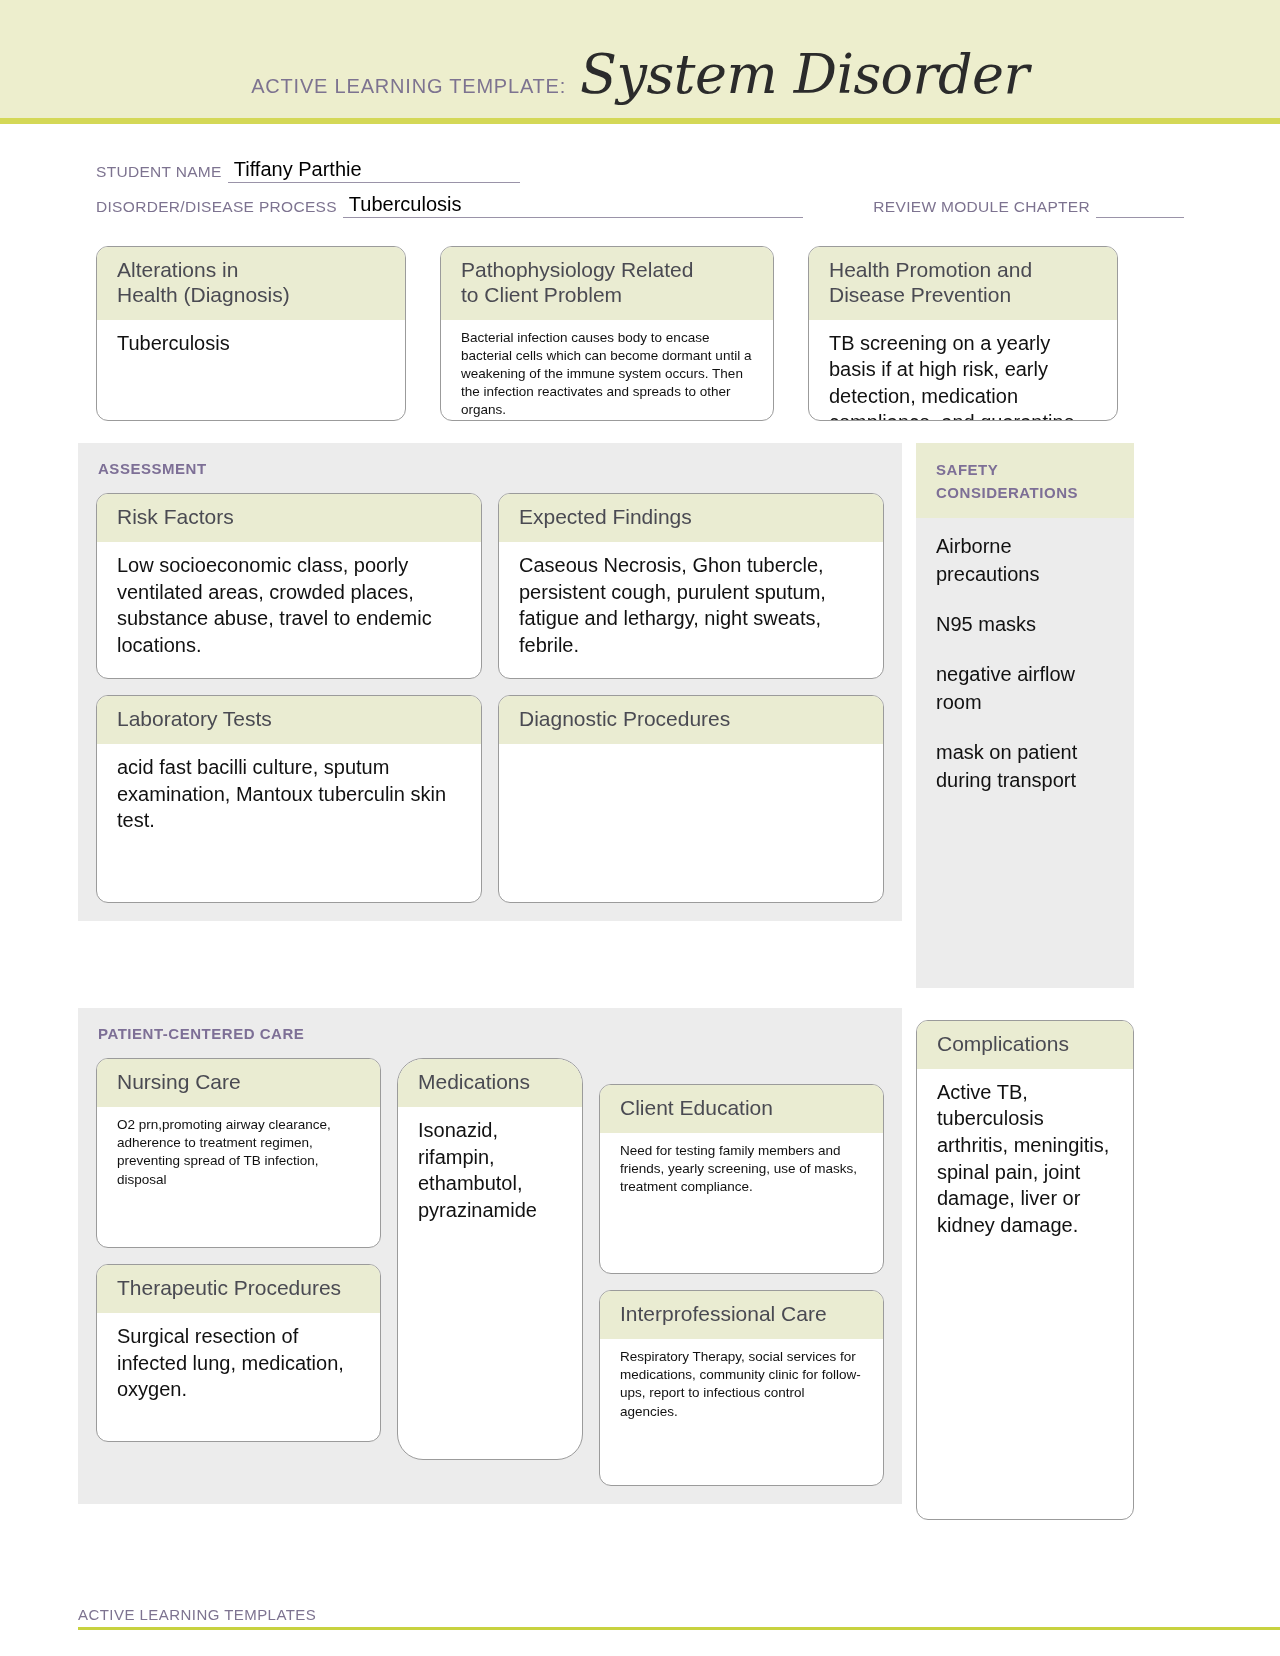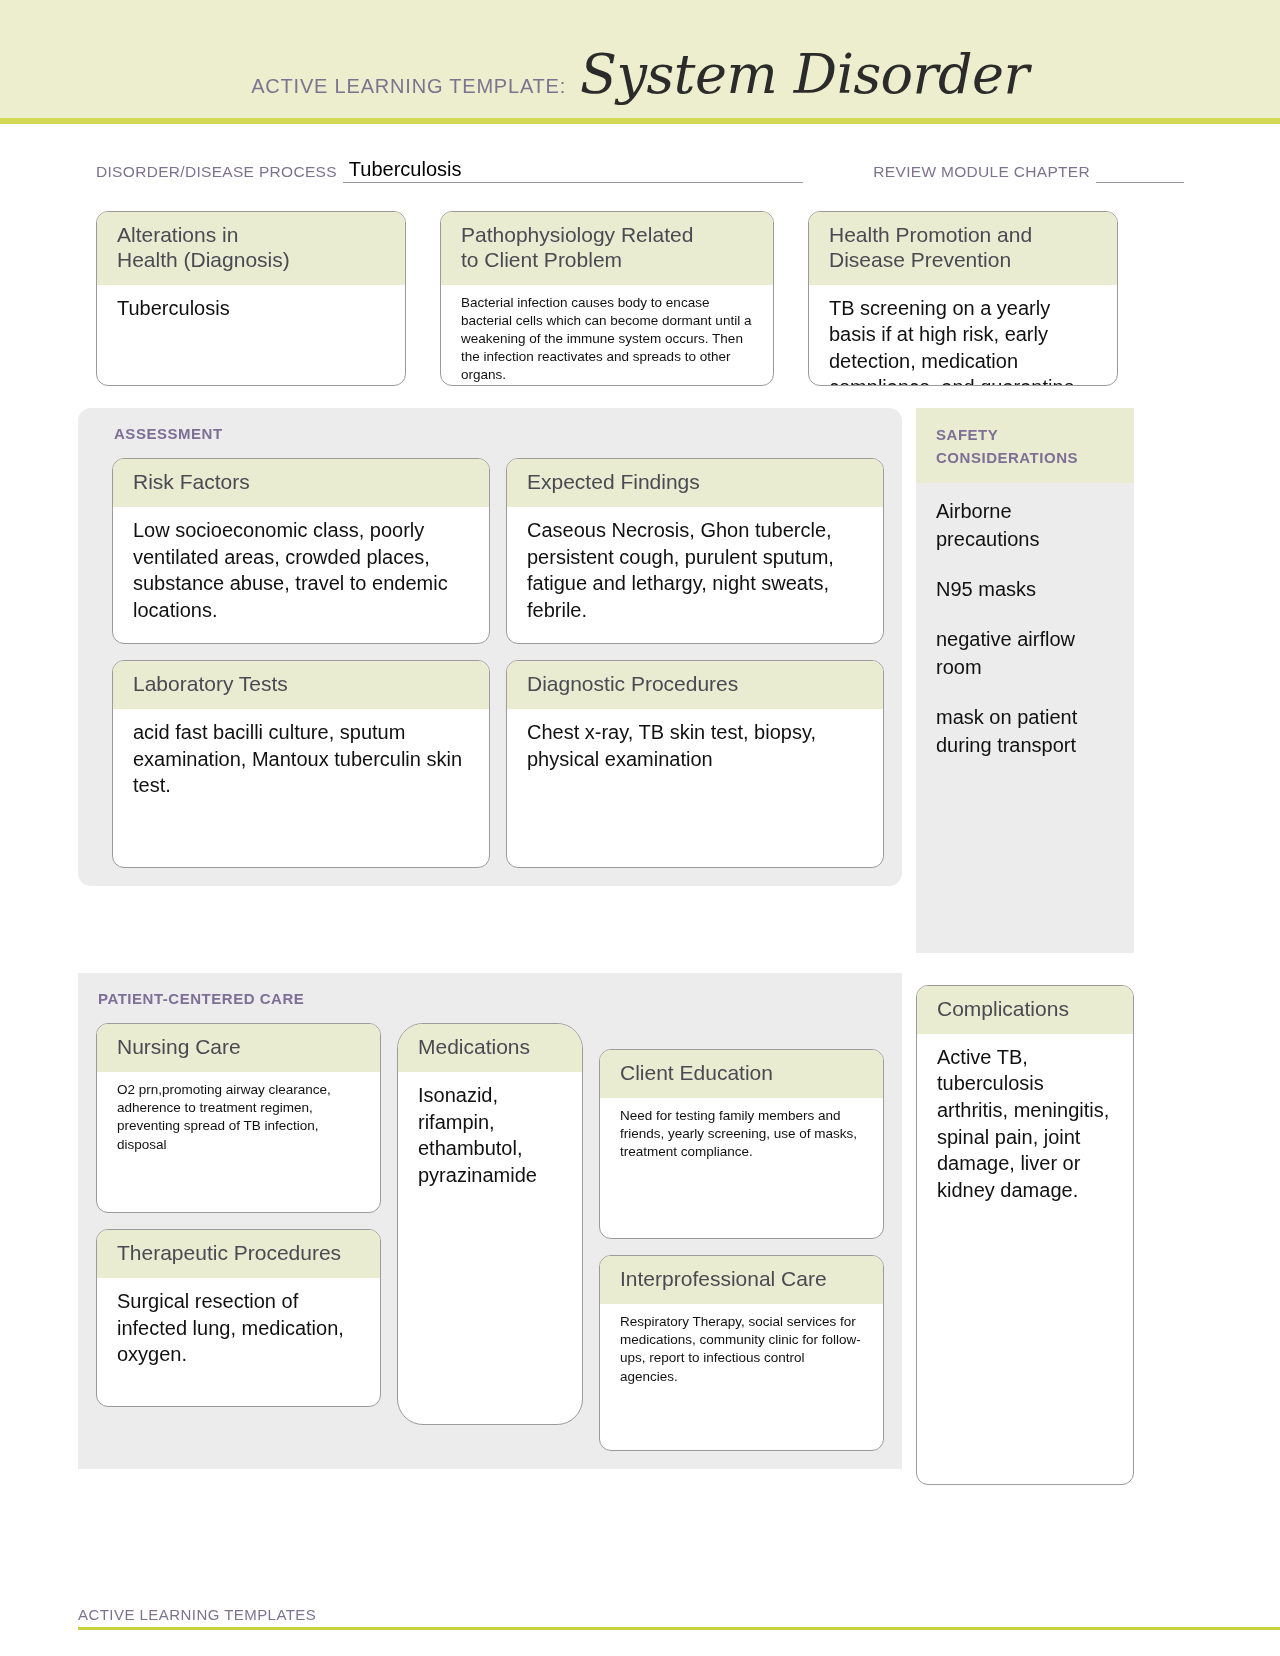--- a/index.html
+++ b/index.html
@@ -137,21 +137,21 @@
     box-sizing: border-box;
   }
   .panel-title {
     font-size: 15px;
     font-weight: bold;
     letter-spacing: 0.035em;
     color: #7d6f96;
     padding: 16px 0 14px 20px;
     line-height: 1.35;
   }
-  .assessment-panel { width: 824px; padding: 0 0 18px 16px; border-radius: 13px; }
+  .assessment-panel { width: 824px; padding: 0 0 18px 0; }
   .assess-grid {
     display: flex;
     gap: 16px;
     padding: 0 18px;
   }
   .assess-col { flex: 1; display: flex; flex-direction: column; gap: 16px; }
   .assess-col .card.rf { height: 186px; }
   .assess-col .card.lt { height: 208px; }
 
   .safety-panel {
@@ -237,20 +237,27 @@
 
 <div class="masthead">
   <div class="masthead-inner">
     <span class="alt-label">ACTIVE LEARNING TEMPLATE:</span>
     <span class="alt-title">System Disorder</span>
   </div>
 </div>
 
 <div class="id-block">
 
+  <div class="id-row">
+    <span class="id-label">STUDENT NAME</span>
+    <span class="id-rule rule-sname">
+      <span class="id-value">Tiffany Parthie</span>
+    </span>
+    <span class="id-spacer"></span>
+  </div>
 
   <div class="id-row">
     <span class="id-label">DISORDER/DISEASE PROCESS</span>
     <span class="id-rule rule-ddp">
       <span class="id-value">Tuberculosis</span>
     </span>
     <span class="id-spacer"></span>
     <span class="id-label">REVIEW MODULE CHAPTER</span>
     <span class="id-rule rule-rmc">
       <span class="id-value"></span>
@@ -295,21 +302,20 @@
         </div>
       </div>
 
       <div class="assess-col">
         <div class="card rf">
           <div class="card-head">Expected Findings</div>
           <div class="card-body">Caseous Necrosis, Ghon tubercle, persistent cough, purulent sputum, fatigue and lethargy, night sweats, febrile.</div>
         </div>
         <div class="card lt">
           <div class="card-head">Diagnostic Procedures</div>
-          <div class="card-body">Chest x-ray, TB skin test, biopsy, physical examination</div>
         </div>
       </div>
 
     </div>
   </div>
 
   <div class="panel safety-panel">
     <div class="safety-head">SAFETY<br>CONSIDERATIONS</div>
     <div class="safety-body">
       <p>Airborne precautions</p>

